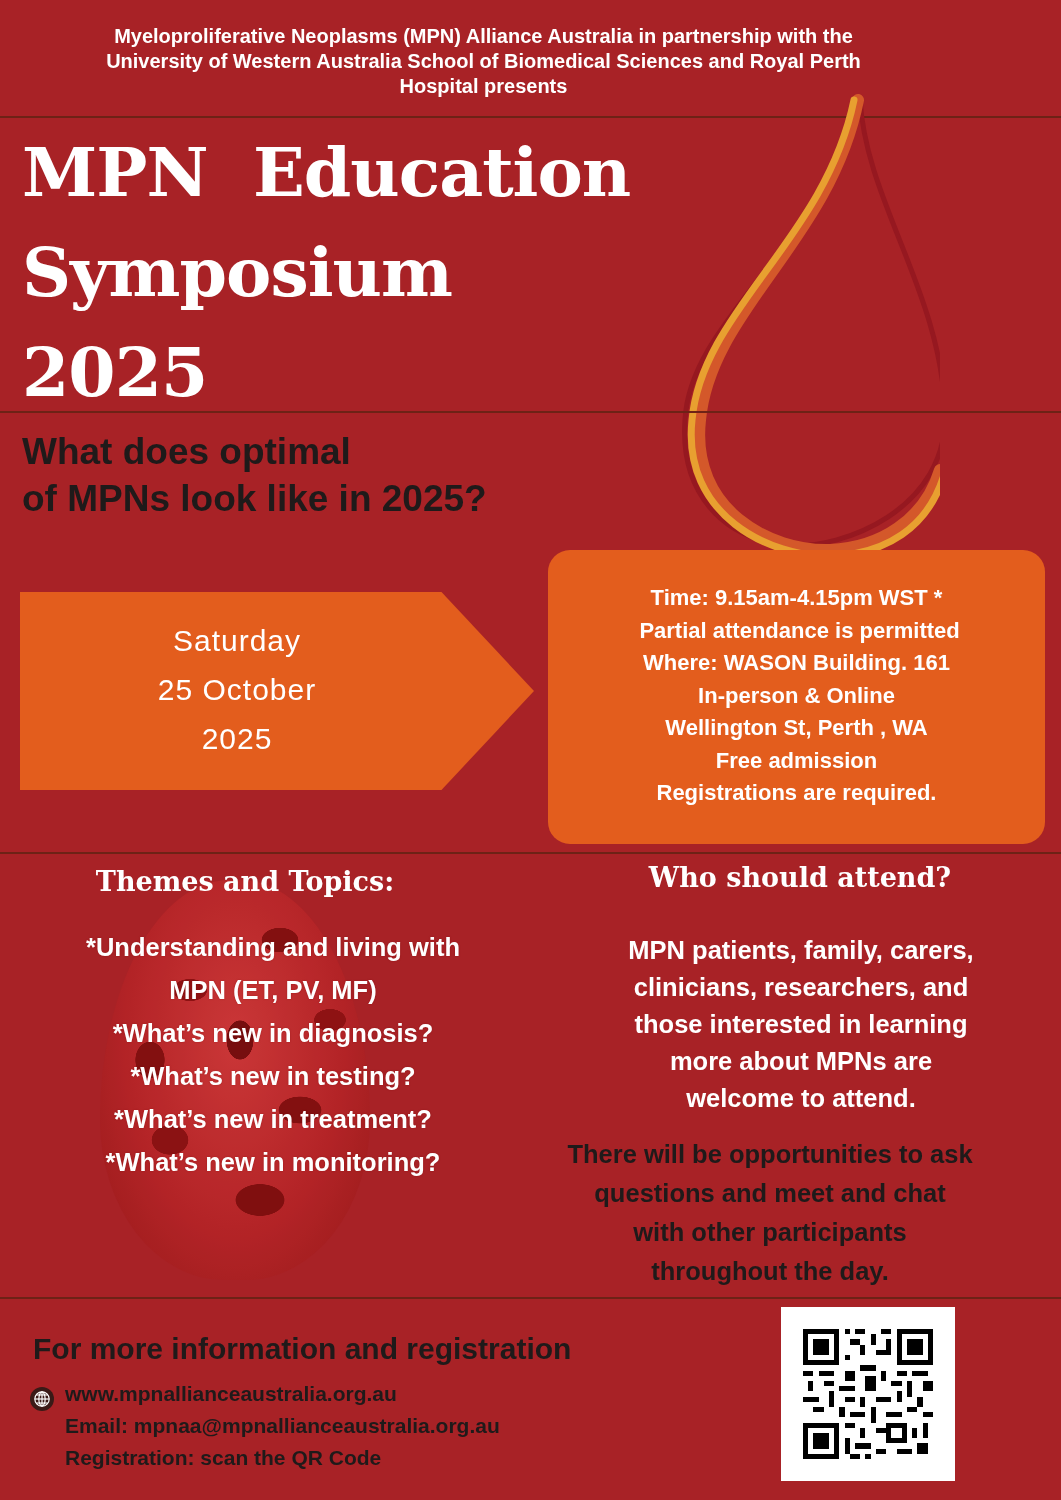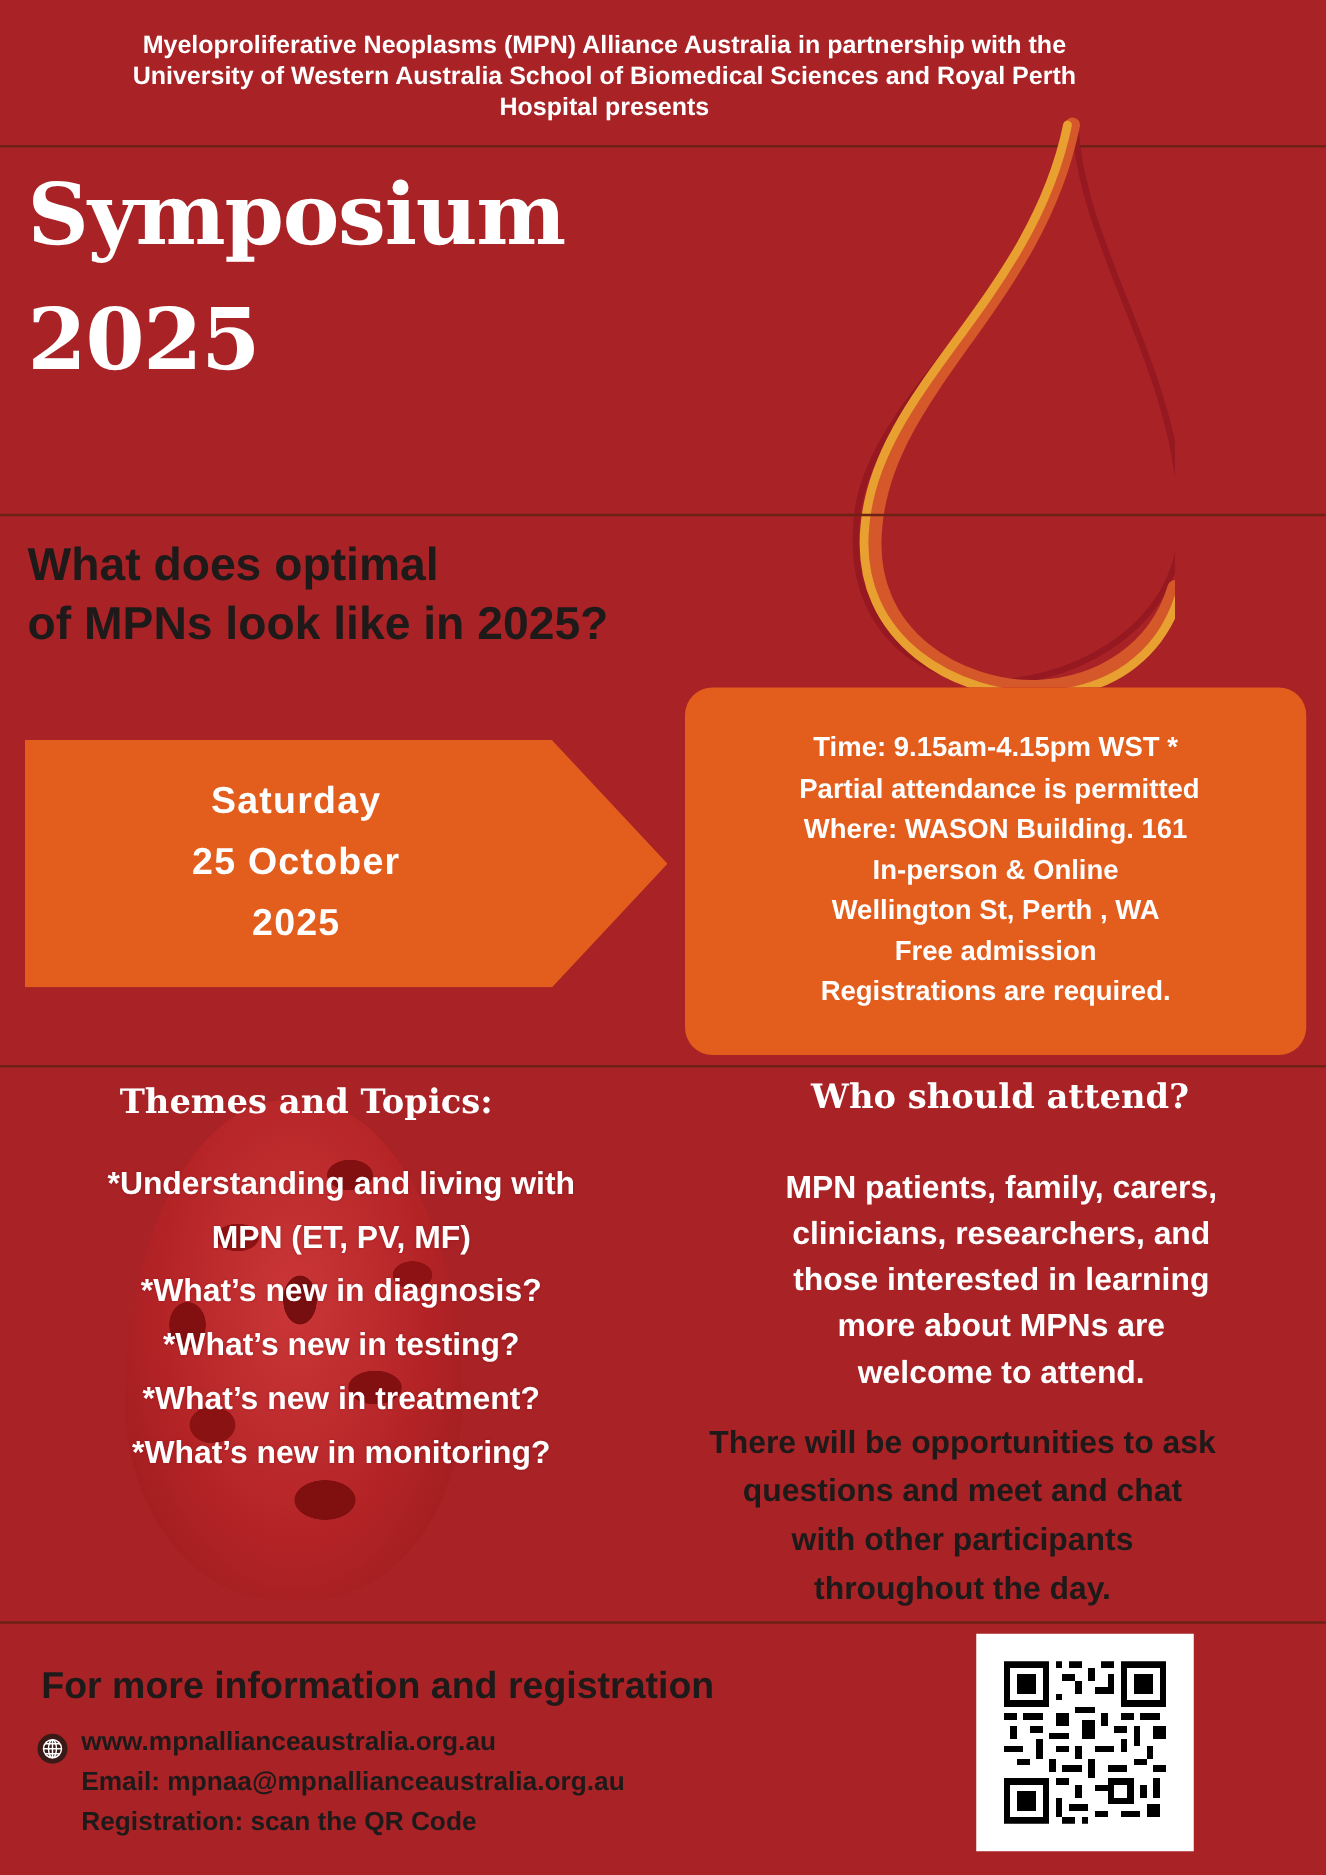--- a/index.html
+++ b/index.html
@@ -27,21 +27,21 @@
     position: absolute; left: 22px; top: 428px; width: 500px;
     font-weight: bold; font-size: 37px; line-height: 47px; color: #1f1a1a;
   }
   .date-arrow {
     position: absolute; left: 20px; top: 592px; width: 514px; height: 198px;
     background: #e35d1d;
     clip-path: polygon(0 0, 82% 0, 100% 50%, 82% 100%, 0 100%);
   }
   .date-text {
     position: absolute; left: 20px; top: 616px; width: 434px;
-    text-align: center; font-weight: bold; font-size: 30px; line-height: 49px;
+    text-align: center; font-weight: normal; font-size: 30px; line-height: 49px;
     letter-spacing: 1px; color: #fff;
   }
   .info-box {
     position: absolute; left: 548px; top: 550px; width: 497px; height: 294px;
     background: #e35d1d; border-radius: 22px;
     text-align: center; padding-top: 32px;
     font-weight: bold; font-size: 22px; line-height: 32.5px; color: #fff;
   }
   .cells-img {
     position: absolute; left: 100px; top: 880px; width: 270px; height: 400px;
@@ -99,20 +99,21 @@
 
 <div class="intro">
   <div>Myeloproliferative Neoplasms (MPN) Alliance Australia in partnership with the</div>
   <div>University of Western Australia School of Biomedical Sciences and Royal Perth</div>
   <div>Hospital presents</div>
 </div>
 
 <div class="divider" style="top:116px"></div>
 
 <div class="title">
+  <div>MPN  Education</div>
   <div>Symposium</div>
   <div>2025</div>
 </div>
 
 <svg class="drop" viewBox="0 0 280 460">
 
   <path d="M 200 8 C 205 110, 280 200, 285 320 C 290 420, 180 460, 130 455 C 60 450, 20 400, 25 330 C 30 230, 160 160, 200 8 Z" fill="none" stroke="#961820" stroke-width="5"></path>
 
   <path d="M 198 10 C 170 150, 50 220, 40 330 C 30 420, 110 462, 170 460 C 220 458, 265 430, 280 380" fill="none" stroke="#d4582a" stroke-width="12" stroke-linecap="round"></path>
 

